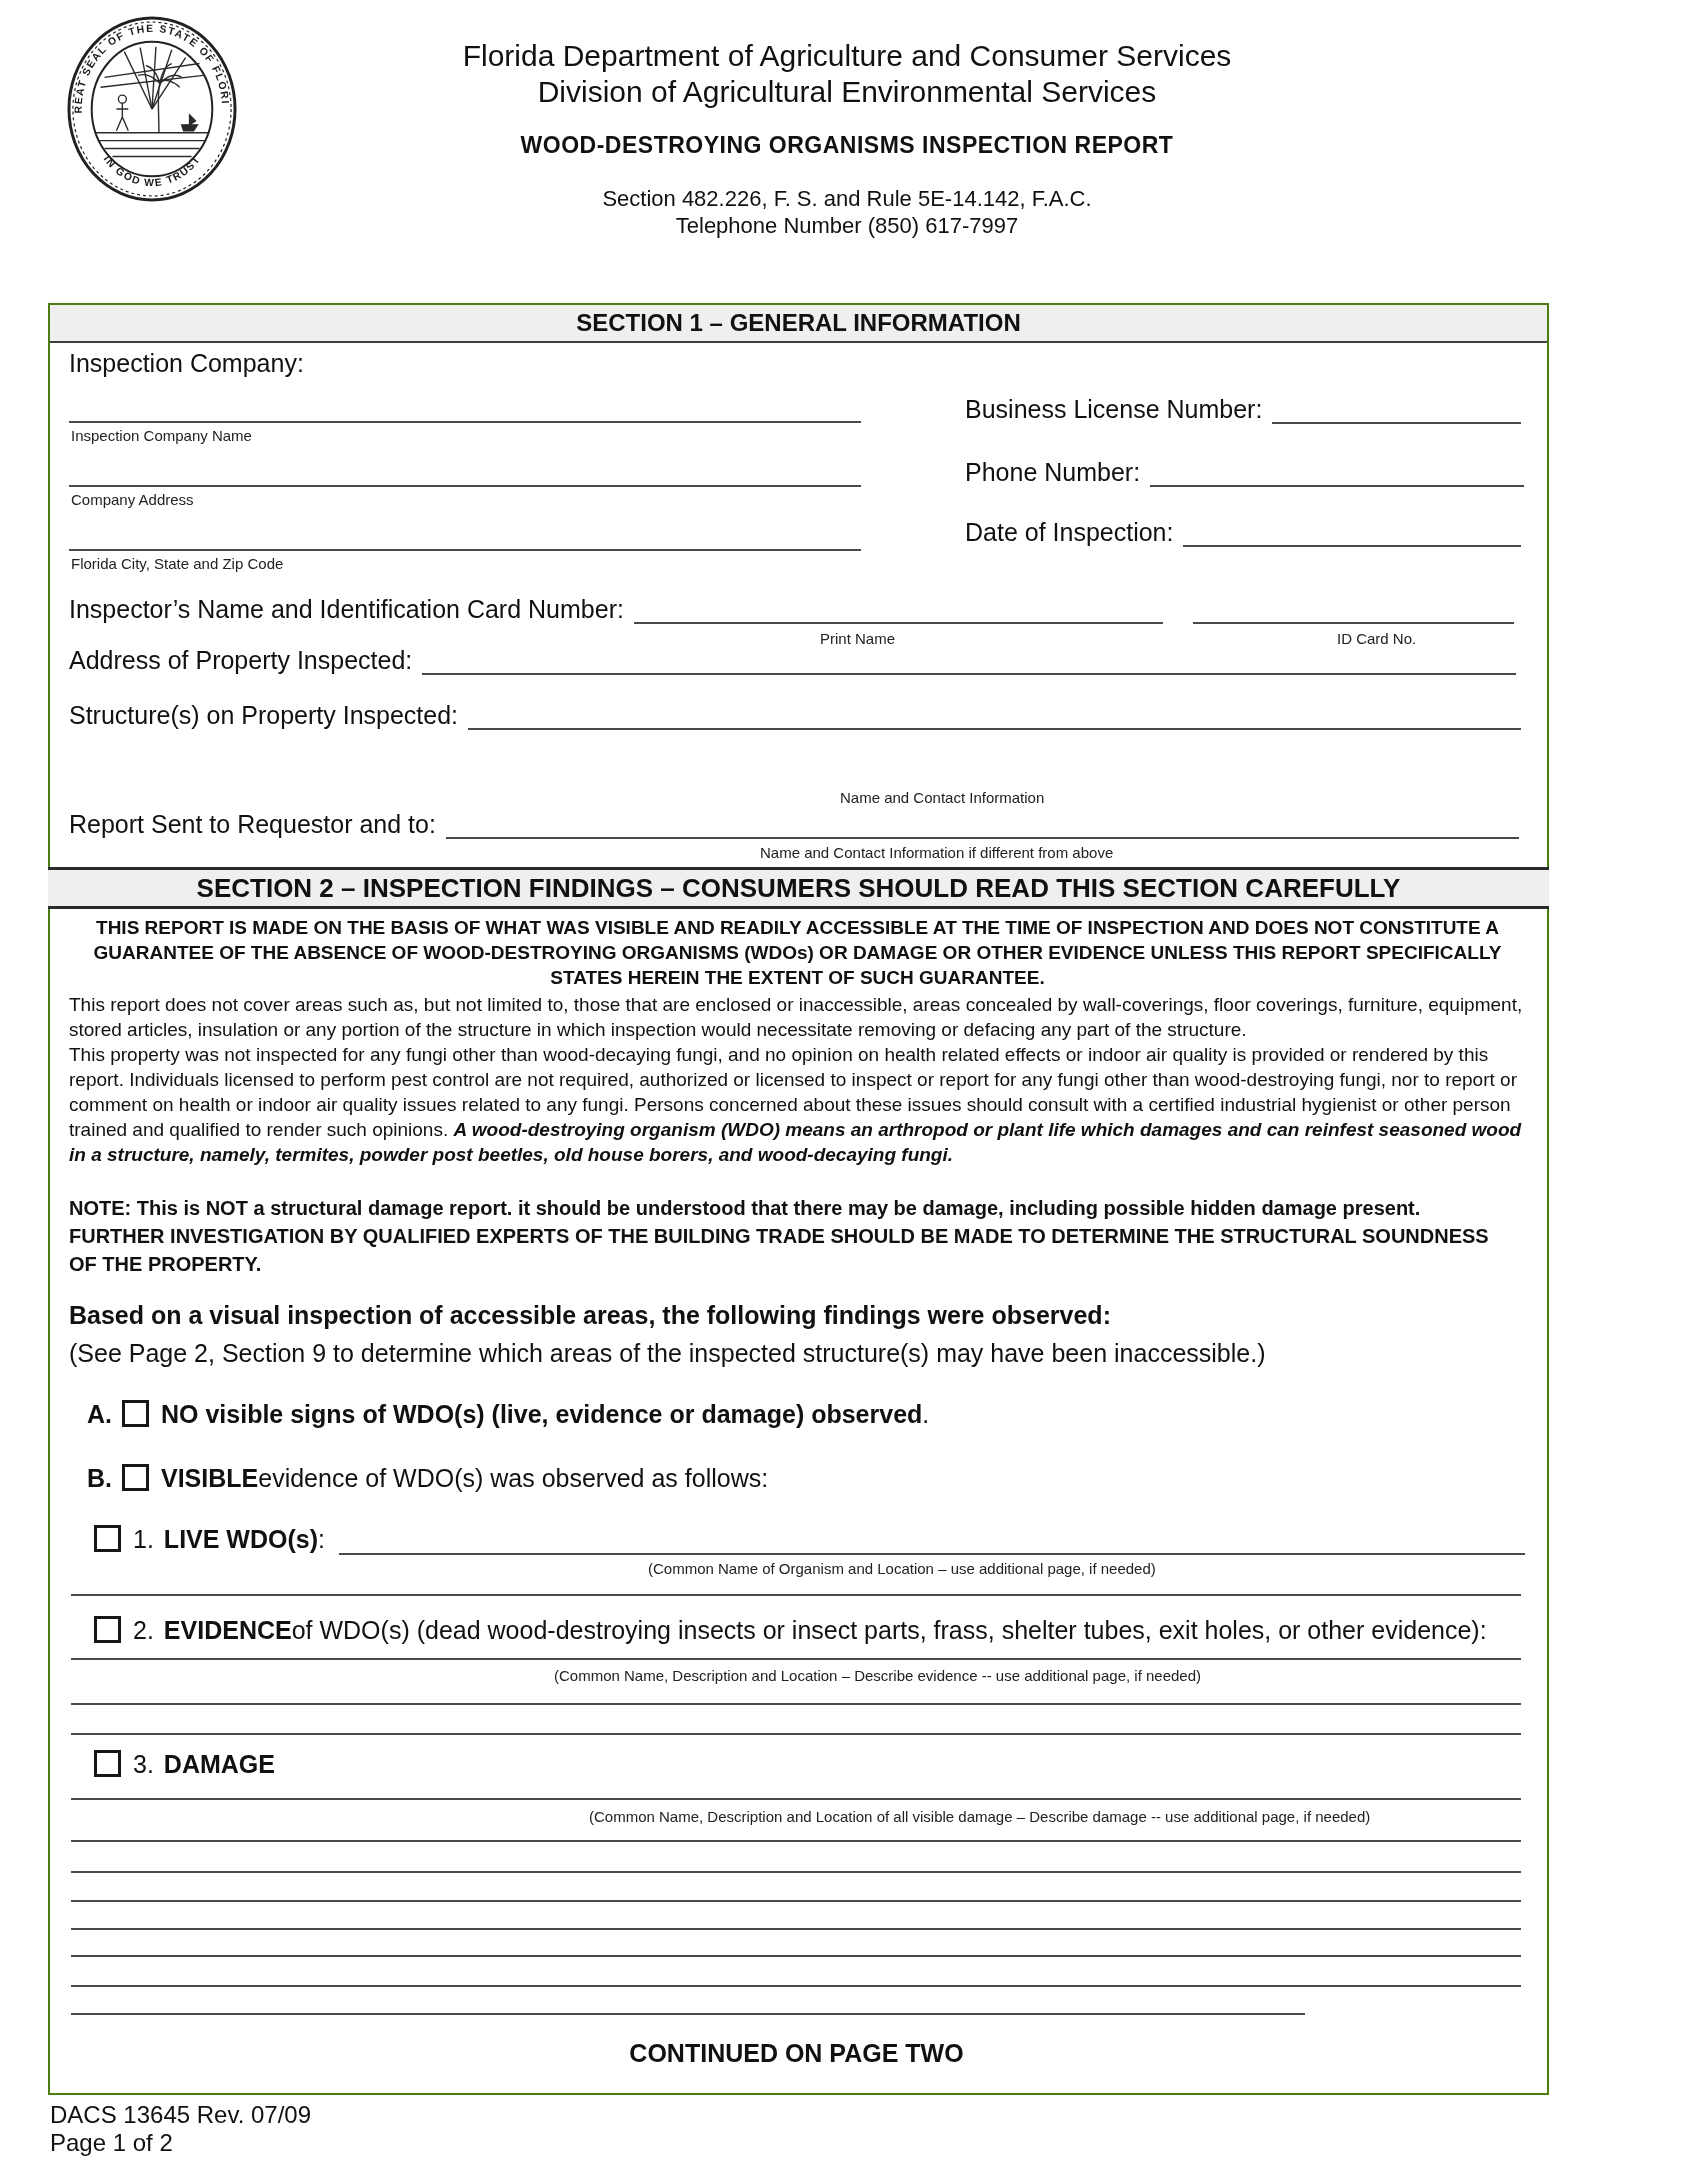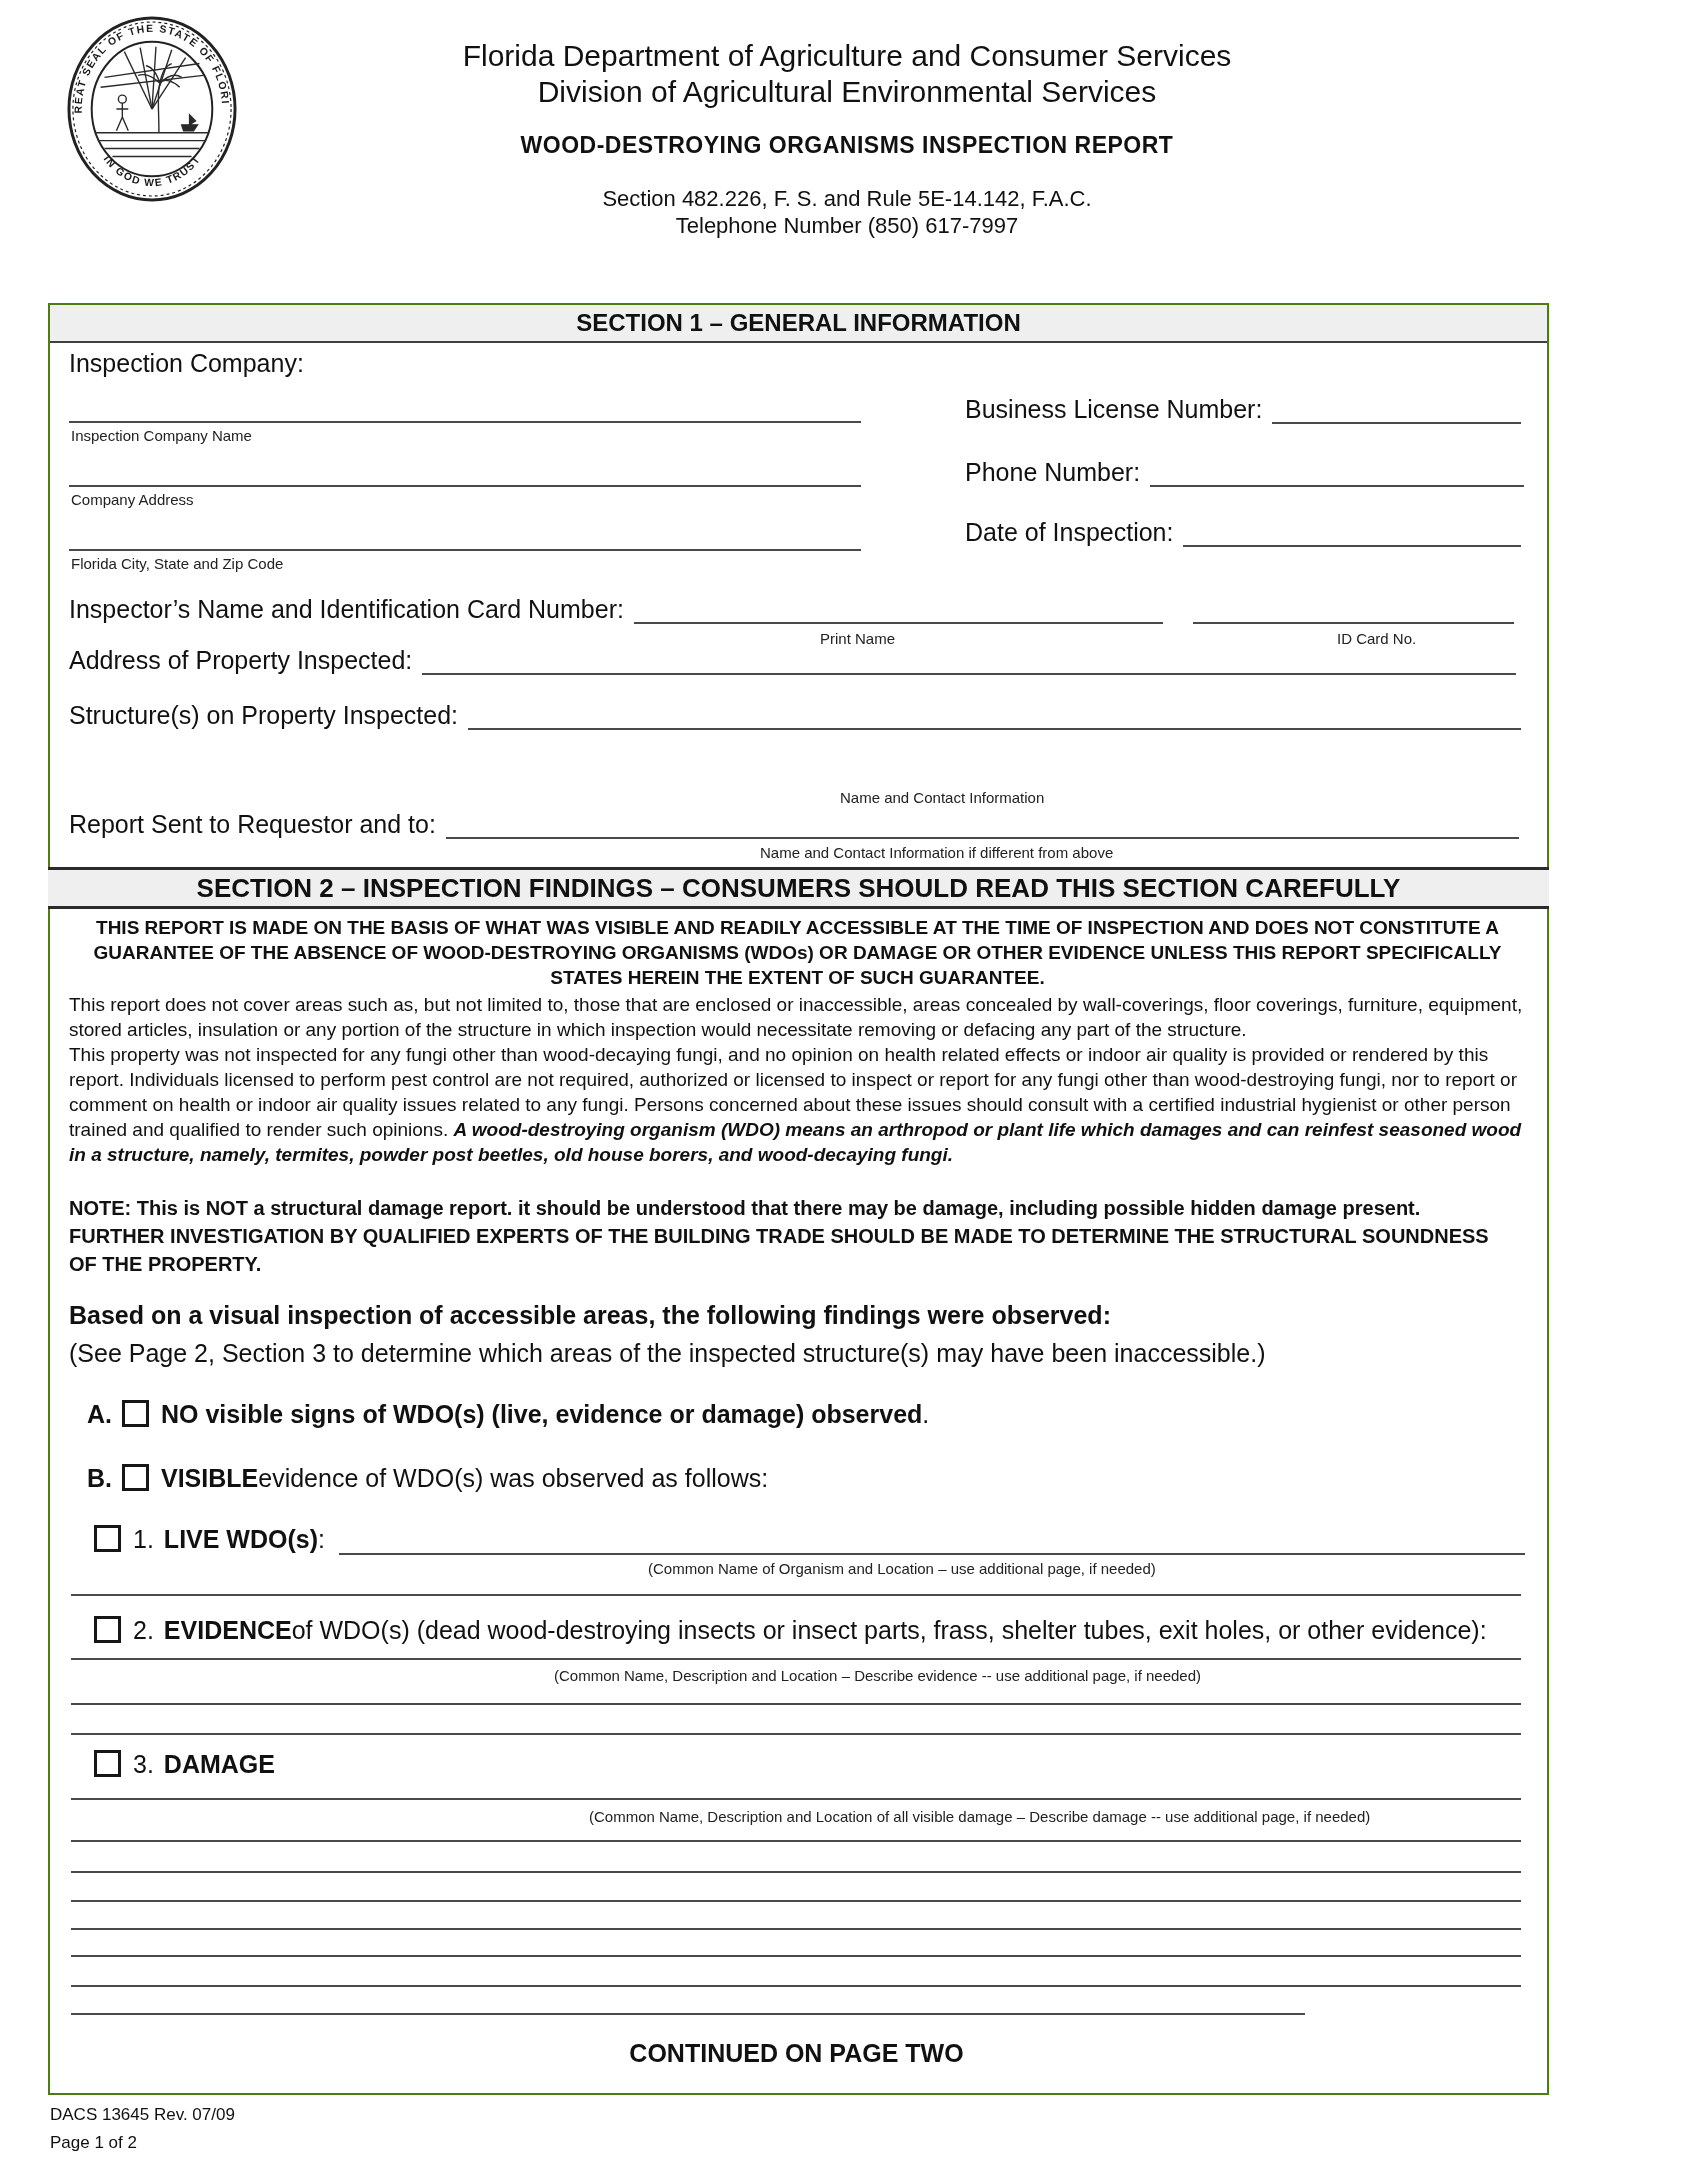--- a/index.html
+++ b/index.html
@@ -38,21 +38,21 @@
   .bi{font-weight:bold;font-style:italic;}
   .note{position:absolute;font-size:20px;line-height:28px;font-weight:bold;}
   .big{position:absolute;font-size:25px;line-height:32px;}
   .bigb{font-weight:bold;}
   .item{position:absolute;display:flex;align-items:flex-end;font-size:25px;line-height:32px;}
   .item .b{font-weight:bold;}
   .cb{display:inline-block;width:21px;height:21px;border:3px solid #161616;background:#fff;margin:0 12px 3px 10px;flex:0 0 auto;}
   .cb.first{margin-left:0;margin-right:12px;}
   .nowrap{white-space:nowrap;}
   .continued{position:absolute;left:48px;width:1497px;text-align:center;font-size:25px;font-weight:bold;}
-  .footer{position:absolute;left:50px;font-size:17px;line-height:28px;}
+  .footer{position:absolute;left:50px;font-size:24px;line-height:28px;}
   .seal{position:absolute;left:65px;top:14px;}
 </style>
 </head>
 <body>
 
 <div class="page">
 
   <svg class="seal" width="174" height="192" viewBox="0 0 176 194">
     <defs>
       <path id="topArc" d="M17,96 A71,78 0 0 1 159,96"></path>
@@ -162,21 +162,21 @@
 
   <div class="para" style="left:69px;top:992px;width:1463px;">This report does not cover areas such as, but not limited to, those that are enclosed or inaccessible, areas concealed by wall-coverings, floor coverings, furniture, equipment, stored articles, insulation or any portion of the structure in which inspection would necessitate removing or defacing any part of the structure.</div>
 
   <div class="para" style="left:69px;top:1042px;width:1463px;">
     <span>This property was not inspected for any fungi other than wood-decaying fungi, and no opinion on health related effects or indoor air quality is provided or rendered by this report. Individuals licensed to perform pest control are not required, authorized or licensed to inspect or report for any fungi other than wood-destroying fungi, nor to report or comment on health or indoor air quality issues related to any fungi.  Persons concerned about these issues should consult with a certified industrial hygienist or other person trained and qualified to render such opinions. </span><span class="bi">A wood-destroying organism (WDO) means an arthropod or plant life which damages and can reinfest seasoned wood in a structure, namely, termites, powder post beetles, old house borers, and wood-decaying fungi.</span>
   </div>
 
   <div class="note" style="left:69px;top:1194px;width:1431px;">NOTE: This is NOT a structural damage report. it should be understood that there may be damage, including possible hidden damage present. FURTHER INVESTIGATION BY QUALIFIED EXPERTS OF THE BUILDING TRADE SHOULD BE MADE TO DETERMINE THE STRUCTURAL SOUNDNESS OF THE PROPERTY.</div>
 
   <div class="big bigb" style="left:69px;top:1299px;">Based on a visual inspection of accessible areas, the following findings were observed:</div>
-  <div class="big" style="left:69px;top:1337px;">(See Page 2, Section 3 to determine which areas of the inspected structure(s) may have been inaccessible.)</div>
+  <div class="big" style="left:69px;top:1337px;">(See Page 2, Section 9 to determine which areas of the inspected structure(s) may have been inaccessible.)</div>
 
   <div class="item" style="left:87px;top:1398px;">
     <span class="b">A.</span>
     <span class="cb"></span>
     <span class="b nowrap">NO visible signs of WDO(s) (live, evidence or damage) observed</span>
     <span>.</span>
   </div>
 
   <div class="item" style="left:87px;top:1462px;">
     <span class="b">B.</span>

